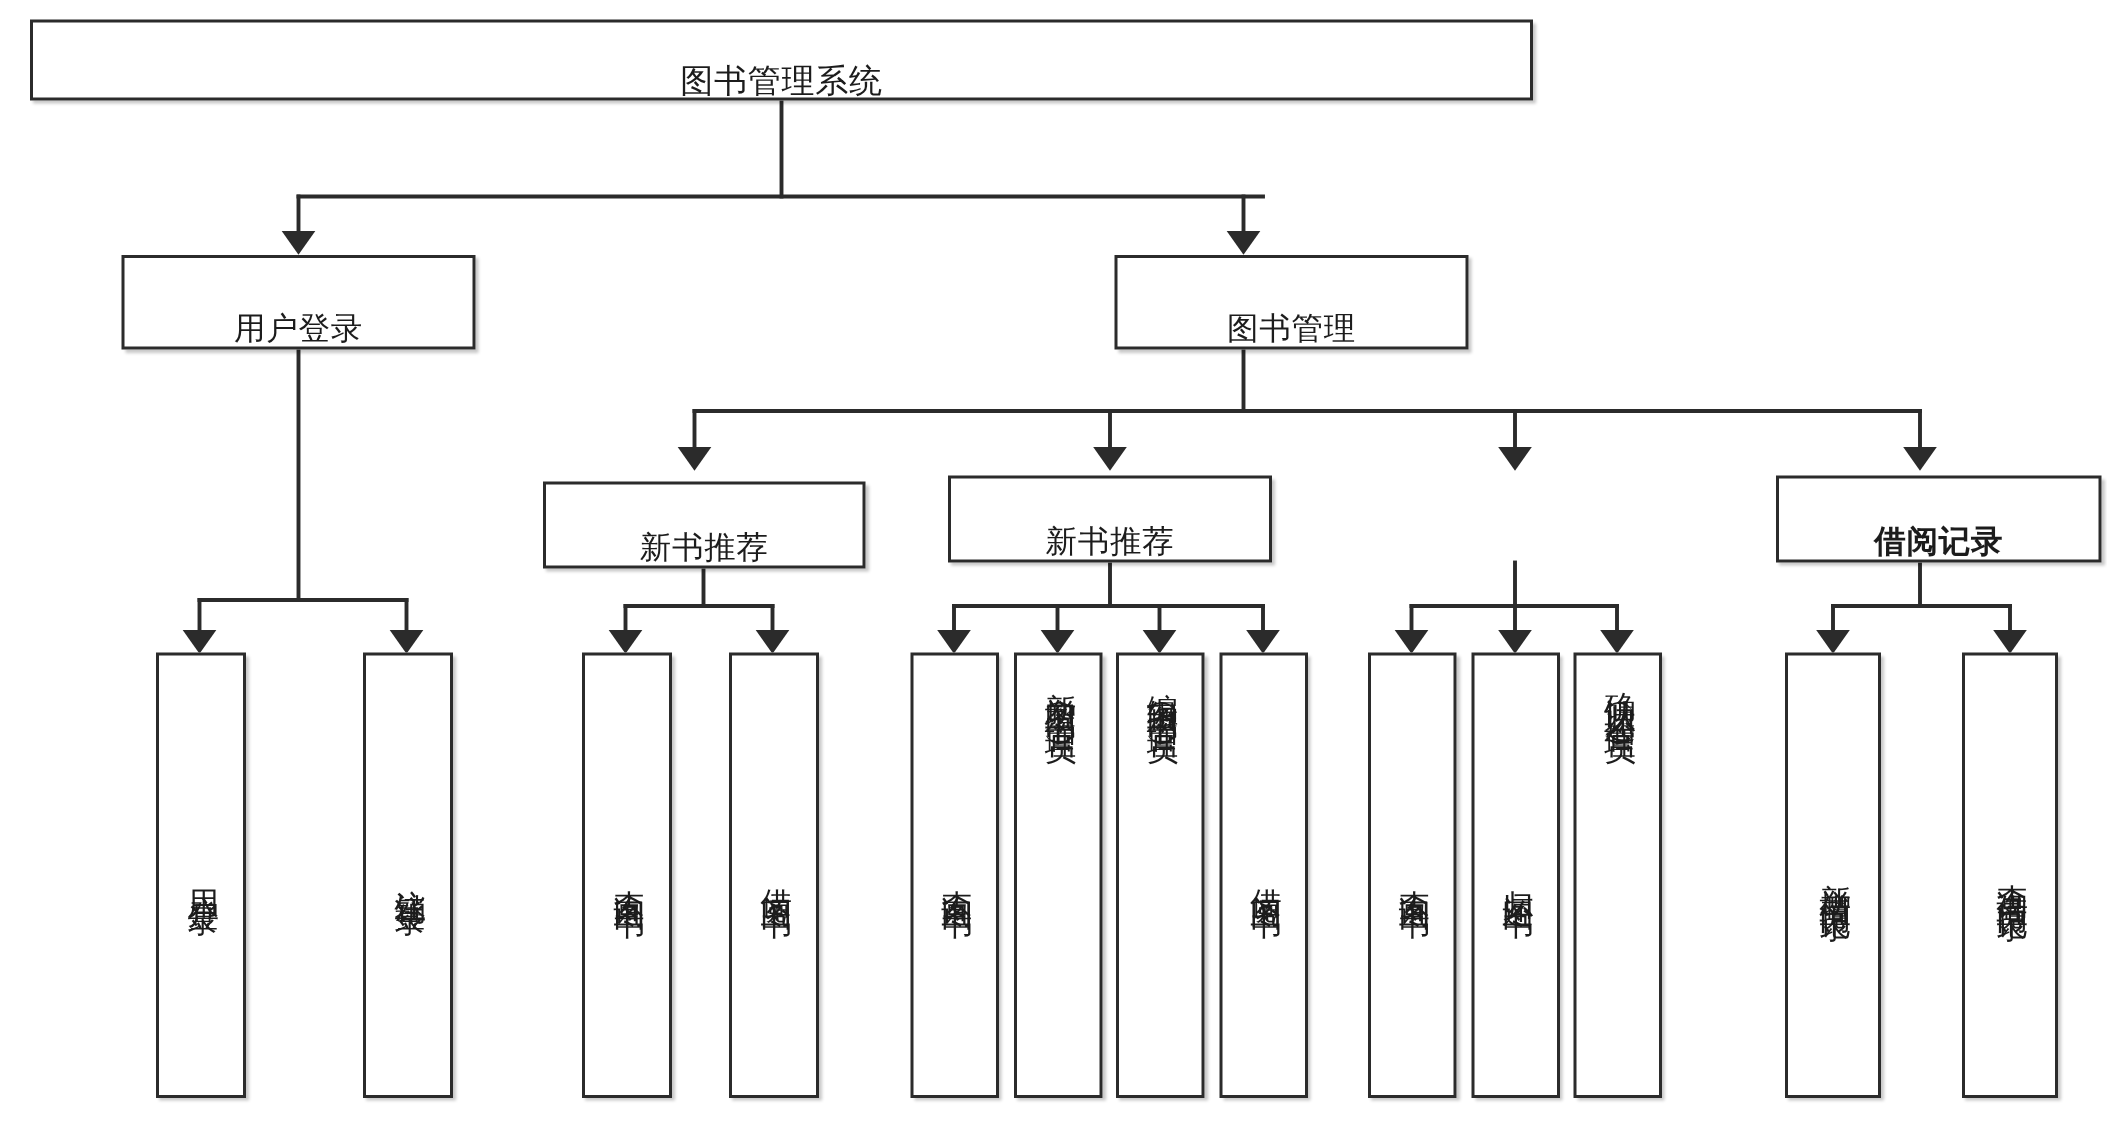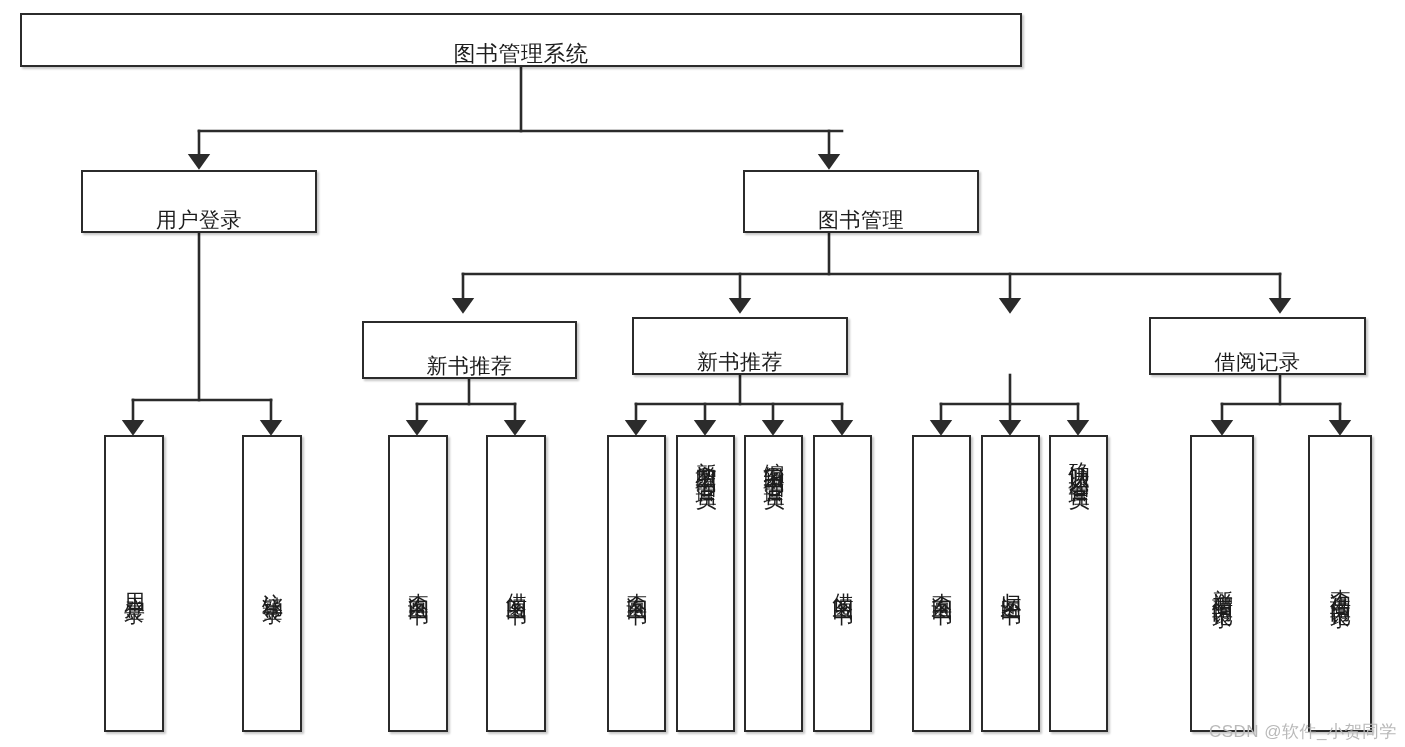--- a/index.html
+++ b/index.html
@@ -153,21 +153,21 @@
 
   <div class="node horiz" style="left:362px; top:321px; width:215px; height:58px;">
     <span class="label">新书推荐</span>
   </div>
 
   <div class="node horiz" style="left:632px; top:317px; width:216px; height:58px;">
     <span class="label">新书推荐</span>
   </div>
 
 
-  <div class="node horiz" style="left:1149px; top:317px; width:217px; height:58px;">
+  <div class="node horiz" style="left:1184px; top:317px; width:217px; height:58px;font-weight:bold;">
     <span class="label">借阅记录</span>
   </div>
 
   <div class="node vert mid" style="left:104px; top:435px; width:60px; height:297px;">
     <span class="label">用户登录</span>
   </div>
 
   <div class="node vert mid" style="left:242px; top:435px; width:60px; height:297px;">
     <span class="label">注销登录</span>
   </div>
@@ -209,15 +209,14 @@
   </div>
 
   <div class="node vert mid" style="left:1190px; top:435px; width:64px; height:297px;">
     <span class="label">新增借阅记录</span>
   </div>
 
   <div class="node vert mid" style="left:1308px; top:435px; width:64px; height:297px;">
     <span class="label">查询借阅记录</span>
   </div>
 
-  <div id="watermark">CSDN @软件_小贺同学</div>
 
 </div>
 
 </body></html>

